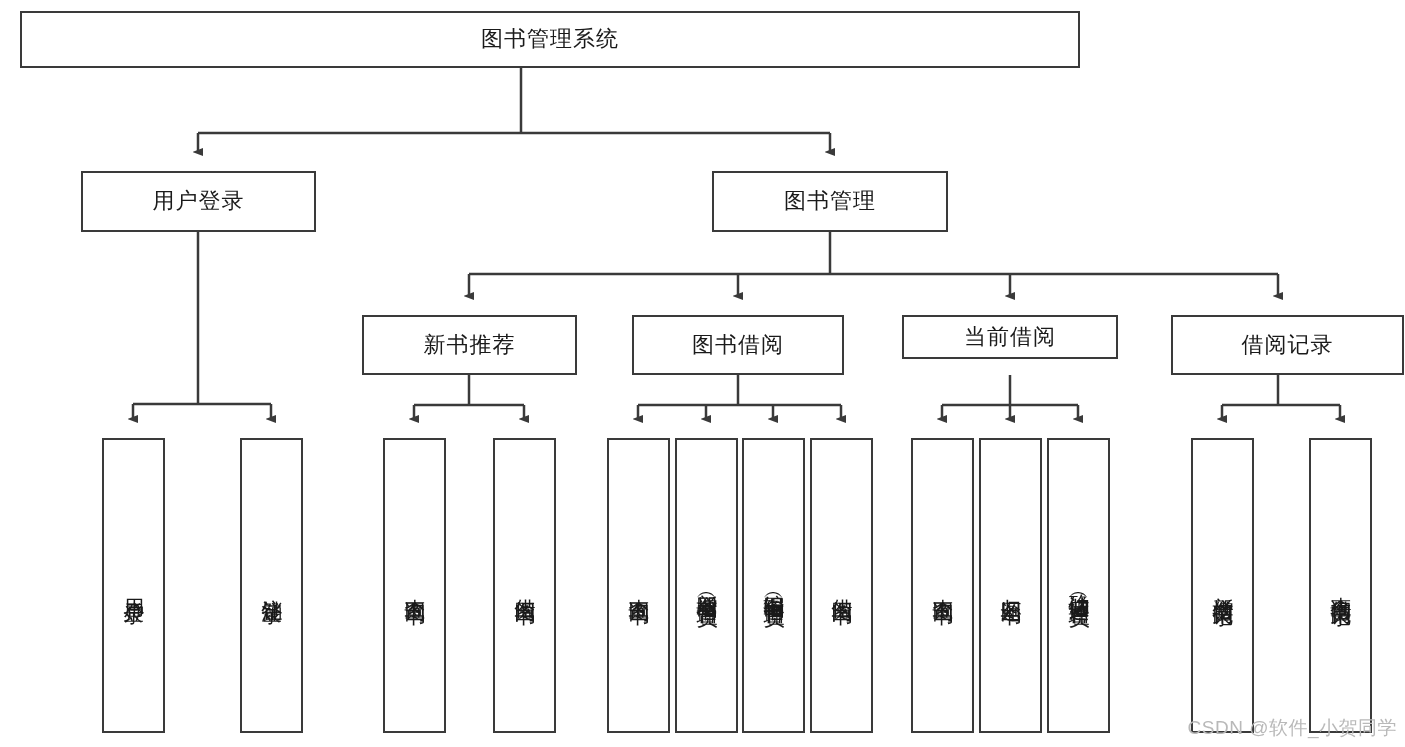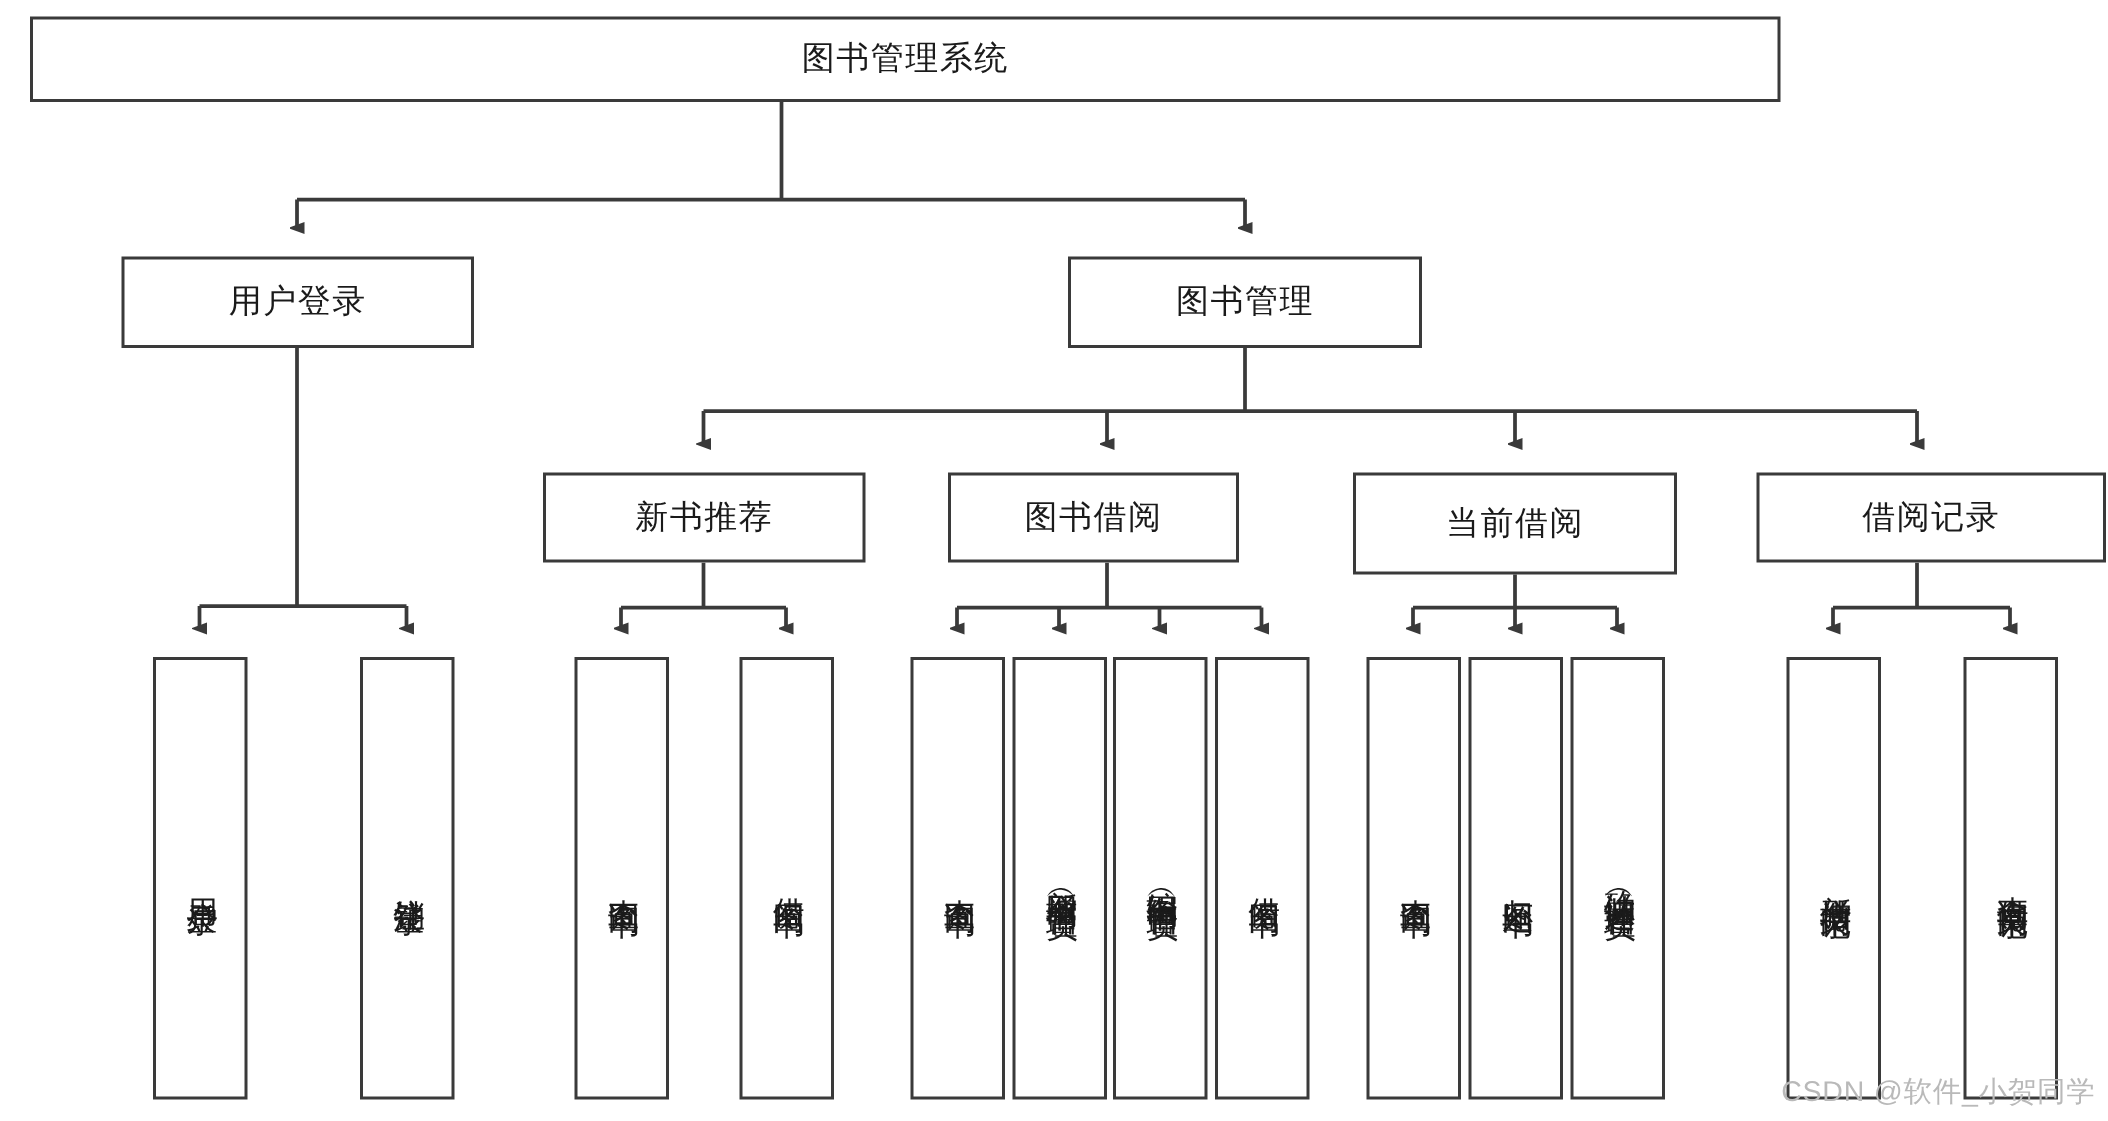--- a/index.html
+++ b/index.html
@@ -116,38 +116,38 @@
       <path d="M1010,405 L1010,419" marker-end="url(#arrow)"></path>
       <path d="M1078,405 L1078,419" marker-end="url(#arrow)"></path>
 
       <path d="M1278,375 L1278,405"></path>
       <path d="M1222,405 L1340,405"></path>
       <path d="M1222,405 L1222,419" marker-end="url(#arrow)"></path>
       <path d="M1340,405 L1340,419" marker-end="url(#arrow)"></path>
     </g>
   </svg>
 
-  <div class="node-box horizontal" style="left:20px; top:11px; width:1167px; height:57px;">
+  <div class="node-box horizontal" style="left:20px; top:11px; width:1060px; height:57px;">
     <span class="node-label">图书管理系统</span>
   </div>
 
   <div class="node-box horizontal" style="left:81px; top:171px; width:235px; height:61px;">
     <span class="node-label">用户登录</span>
   </div>
   <div class="node-box horizontal" style="left:362px; top:315px; width:215px; height:60px;">
     <span class="node-label">新书推荐</span>
   </div>
 
   <div class="node-box horizontal" style="left:712px; top:171px; width:236px; height:61px;">
     <span class="node-label">图书管理</span>
   </div>
-  <div class="node-box horizontal" style="left:632px; top:315px; width:194px; height:60px;">
+  <div class="node-box horizontal" style="left:632px; top:315px; width:212px; height:60px;">
     <span class="node-label">图书借阅</span>
   </div>
-  <div class="node-box horizontal" style="left:902px; top:315px; width:216px; height:68px;">
+  <div class="node-box horizontal" style="left:902px; top:315px; width:216px; height:44px;">
     <span class="node-label">当前借阅</span>
   </div>
   <div class="node-box horizontal" style="left:1171px; top:315px; width:233px; height:60px;">
     <span class="node-label">借阅记录</span>
   </div>
 
   <div class="node-box vertical" style="left:102px; top:438px; width:63px; height:295px;">
     <span class="node-label">用户登录</span>
   </div>
   <div class="node-box vertical" style="left:240px; top:438px; width:63px; height:295px;">

